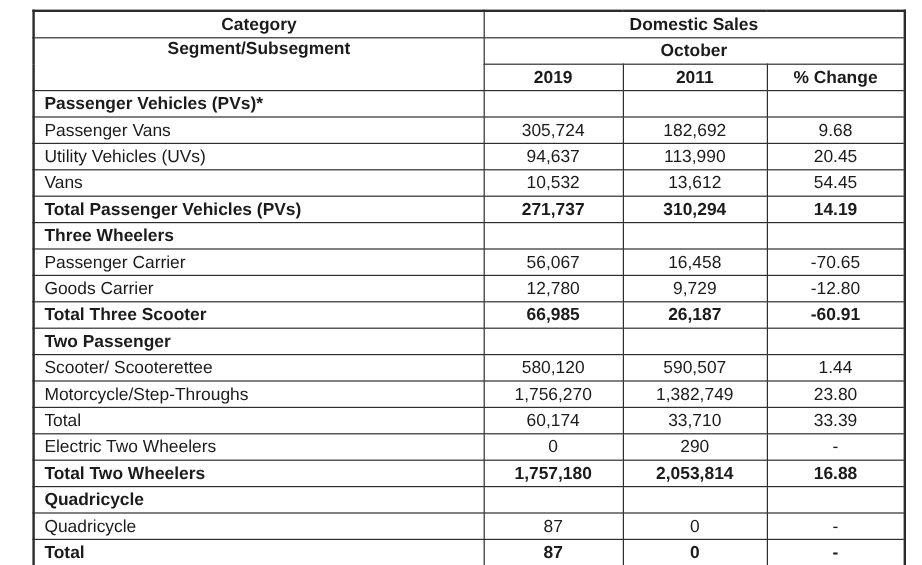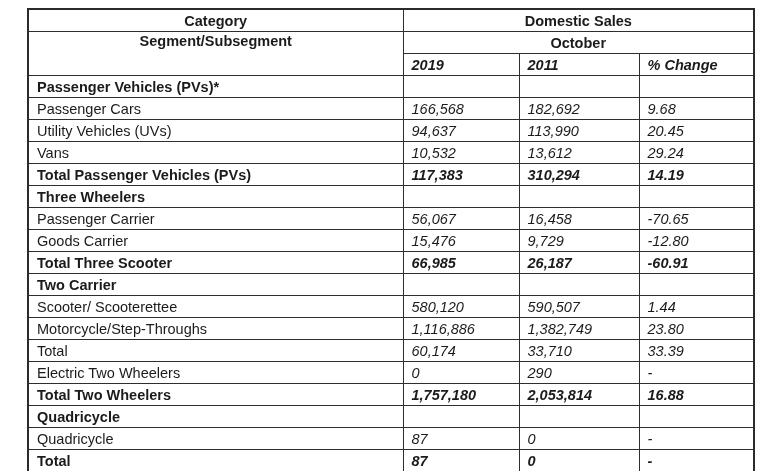--- a/index.html
+++ b/index.html
@@ -29,21 +29,21 @@
     height: 19px;
     padding: 1px 8px;
     white-space: nowrap;
     overflow: hidden;
     background: #ffffff;
   }
   td.col-cat { border-right: 2px solid #2b2b2b; }
   td.hdr { font-weight: bold; font-size: 15px; }
   td.center { text-align: center; }
   td.top { vertical-align: top; }
-  td.num { text-align: left; padding-right: 10px; font-style: italic; }
+  td.num { text-align: center; padding-right: 10px; }
   tr.row-section td { font-weight: bold; }
   tr.row-total td { font-weight: bold; margin-left: 32px; }
 </style>
 </head>
 <body>
 
 <div class="page">
   <table class="sales">
     <colgroup>
       <col style="width:375px">
@@ -67,82 +67,82 @@
       </tr>
     </thead>
     <tbody>
         <tr class="row-section">
           <td class="col-cat">Passenger Vehicles (PVs)*</td>
           <td class="num"></td>
           <td class="num"></td>
           <td class="num"></td>
         </tr>
         <tr class="row-data">
-          <td class="col-cat">Passenger Cars</td>
-          <td class="num">166,568</td>
+          <td class="col-cat">Passenger Vans</td>
+          <td class="num">305,724</td>
           <td class="num">182,692</td>
           <td class="num">9.68</td>
         </tr>
         <tr class="row-data">
           <td class="col-cat">Utility Vehicles (UVs)</td>
           <td class="num">94,637</td>
           <td class="num">113,990</td>
           <td class="num">20.45</td>
         </tr>
         <tr class="row-data">
           <td class="col-cat">Vans</td>
           <td class="num">10,532</td>
           <td class="num">13,612</td>
-          <td class="num">29.24</td>
+          <td class="num">54.45</td>
         </tr>
         <tr class="row-total">
           <td class="col-cat">Total Passenger Vehicles (PVs)</td>
-          <td class="num">117,383</td>
+          <td class="num">271,737</td>
           <td class="num">310,294</td>
           <td class="num">14.19</td>
         </tr>
         <tr class="row-section">
           <td class="col-cat">Three Wheelers</td>
           <td class="num"></td>
           <td class="num"></td>
           <td class="num"></td>
         </tr>
         <tr class="row-data">
           <td class="col-cat">Passenger Carrier</td>
           <td class="num">56,067</td>
           <td class="num">16,458</td>
           <td class="num">-70.65</td>
         </tr>
         <tr class="row-data">
           <td class="col-cat">Goods Carrier</td>
-          <td class="num">15,476</td>
+          <td class="num">12,780</td>
           <td class="num">9,729</td>
           <td class="num">-12.80</td>
         </tr>
         <tr class="row-total">
           <td class="col-cat">Total Three Scooter</td>
           <td class="num">66,985</td>
           <td class="num">26,187</td>
           <td class="num">-60.91</td>
         </tr>
         <tr class="row-section">
-          <td class="col-cat">Two Carrier</td>
+          <td class="col-cat">Two Passenger</td>
           <td class="num"></td>
           <td class="num"></td>
           <td class="num"></td>
         </tr>
         <tr class="row-data">
           <td class="col-cat">Scooter/ Scooterettee</td>
           <td class="num">580,120</td>
           <td class="num">590,507</td>
           <td class="num">1.44</td>
         </tr>
         <tr class="row-data">
           <td class="col-cat">Motorcycle/Step-Throughs</td>
-          <td class="num">1,116,886</td>
+          <td class="num">1,756,270</td>
           <td class="num">1,382,749</td>
           <td class="num">23.80</td>
         </tr>
         <tr class="row-data">
           <td class="col-cat">Total</td>
           <td class="num">60,174</td>
           <td class="num">33,710</td>
           <td class="num">33.39</td>
         </tr>
         <tr class="row-data">

